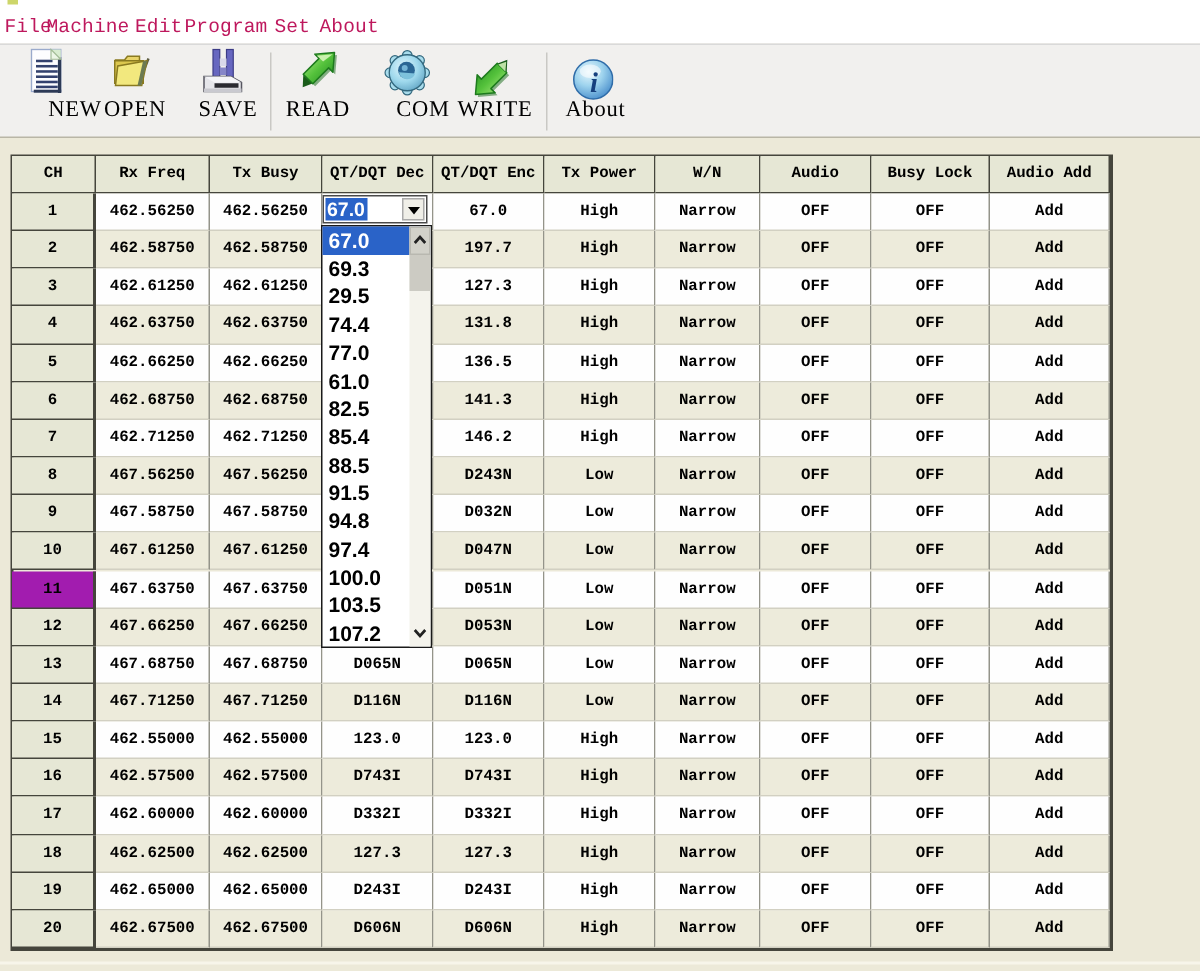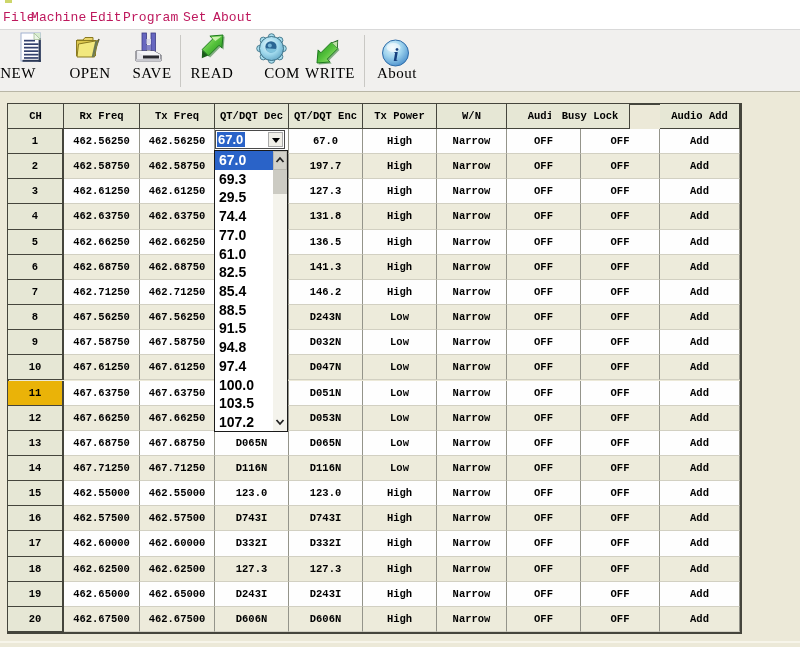--- a/index.html
+++ b/index.html
@@ -25,21 +25,21 @@
 <div class="abs" style="left:5px;top:0;width:7px;height:3px;background:#cdd66a;"></div>
 <div class="mi" style="left:3px;">File</div>
 <div class="mi" style="left:31px;">Machine</div>
 <div class="mi" style="left:90px;">Edit</div>
 <div class="mi" style="left:123px;">Program</div>
 <div class="mi" style="left:183px;">Set</div>
 <div class="mi" style="left:213px;">About</div>
 <div class="abs toolbar"></div>
 <div class="tsep" style="left:180px;"></div>
 <div class="tsep" style="left:364px;"></div>
-<div class="tlabel" style="left:18px;">NEW</div>
+<div class="tlabel" style="left:50px;">NEW</div>
 <div class="tlabel" style="left:90px;">OPEN</div>
 <div class="tlabel" style="left:152px;">SAVE</div>
 <div class="tlabel" style="left:212px;">READ</div>
 <div class="tlabel" style="left:282px;">COM</div>
 <div class="tlabel" style="left:330px;">WRITE</div>
 <div class="tlabel" style="left:397px;">About</div>
 <svg class="abs" style="left:19px;top:32px;" width="23" height="31" viewBox="0 0 23 31">
 <rect x="2" y="1" width="19.5" height="28" fill="#fdfdff" stroke="#9aaacc" stroke-width="0.9"></rect>
 <rect x="19.6" y="6" width="2.2" height="24" fill="#2d3a56"></rect>
 <rect x="3.5" y="27.8" width="18.3" height="2" fill="#2d3a56"></rect>
@@ -130,27 +130,27 @@
 <stop offset="1" stop-color="#3f86c8"></stop>
       </radialGradient>
     </defs>
 <circle cx="13.5" cy="14" r="13" fill="url(#ab)" stroke="#2f6ca8" stroke-width="1"></circle>
 <ellipse cx="11.5" cy="8.5" rx="7" ry="4.5" fill="#ffffff" opacity="0.55"></ellipse>
 <text x="14" y="22" font-family="Liberation Serif,serif" font-style="italic" font-weight="bold" font-size="19" fill="#16407e" text-anchor="middle">i</text>
 </svg>
 <div class="abs" style="left:7px;top:103px;width:735px;height:531.0px;border:2px solid #45453c;box-sizing:border-box;"></div>
 <div class="cell hd" style="left:8px;top:104px;width:56px;height:25.0px;line-height:25.0px;border-right:1.5px solid #45453c;border-bottom:1.5px solid #45453c;box-sizing:border-box;">CH</div>
 <div class="cell hd" style="left:64px;top:104px;width:76px;height:25.0px;line-height:25.0px;border-right:1.5px solid #45453c;border-bottom:1.5px solid #45453c;box-sizing:border-box;">Rx Freq</div>
-<div class="cell hd" style="left:140px;top:104px;width:75px;height:25.0px;line-height:25.0px;border-right:1.5px solid #45453c;border-bottom:1.5px solid #45453c;box-sizing:border-box;">Tx Freq</div>
+<div class="cell hd" style="left:140px;top:104px;width:75px;height:25.0px;line-height:25.0px;border-right:1.5px solid #45453c;border-bottom:1.5px solid #45453c;box-sizing:border-box;">Tx Busy</div>
 <div class="cell hd" style="left:215px;top:104px;width:74px;height:25.0px;line-height:25.0px;border-right:1.5px solid #45453c;border-bottom:1.5px solid #45453c;box-sizing:border-box;">QT/DQT Dec</div>
 <div class="cell hd" style="left:289px;top:104px;width:74px;height:25.0px;line-height:25.0px;border-right:1.5px solid #45453c;border-bottom:1.5px solid #45453c;box-sizing:border-box;">QT/DQT Enc</div>
 <div class="cell hd" style="left:363px;top:104px;width:74px;height:25.0px;line-height:25.0px;border-right:1.5px solid #45453c;border-bottom:1.5px solid #45453c;box-sizing:border-box;">Tx Power</div>
 <div class="cell hd" style="left:437px;top:104px;width:70px;height:25.0px;line-height:25.0px;border-right:1.5px solid #45453c;border-bottom:1.5px solid #45453c;box-sizing:border-box;">W/N</div>
 <div class="cell hd" style="left:507px;top:104px;width:74px;height:25.0px;line-height:25.0px;border-right:1.5px solid #45453c;border-bottom:1.5px solid #45453c;box-sizing:border-box;">Audio</div>
-<div class="cell hd" style="left:551px;top:104px;width:79px;height:25.0px;line-height:25.0px;border-right:1.5px solid #45453c;border-bottom:1.5px solid #45453c;box-sizing:border-box;">Busy Lock</div>
+<div class="cell hd" style="left:581px;top:104px;width:79px;height:25.0px;line-height:25.0px;border-right:1.5px solid #45453c;border-bottom:1.5px solid #45453c;box-sizing:border-box;">Busy Lock</div>
 <div class="cell hd" style="left:660px;top:104px;width:80px;height:25.0px;line-height:25.0px;border-right:1.5px solid #45453c;border-bottom:1.5px solid #45453c;box-sizing:border-box;">Audio Add</div>
 <div class="cell dt" style="left:8px;top:129.0px;width:56px;height:25.15px;line-height:25.15px;background:#e6e7d5;border-right:2px solid #45453c;border-bottom:1.5px solid #45453c;box-sizing:border-box;">1</div>
 <div class="cell dt" style="left:64px;top:129.0px;width:76px;height:25.15px;line-height:25.15px;background:#fefefe;border-right:1px solid #94948a;border-bottom:1px solid #d2d0c2;box-sizing:border-box;">462.56250</div>
 <div class="cell dt" style="left:140px;top:129.0px;width:75px;height:25.15px;line-height:25.15px;background:#fefefe;border-right:1px solid #94948a;border-bottom:1px solid #d2d0c2;box-sizing:border-box;">462.56250</div>
 <div class="cell dt" style="left:215px;top:129.0px;width:74px;height:25.15px;line-height:25.15px;background:#fefefe;border-right:1px solid #94948a;border-bottom:1px solid #d2d0c2;box-sizing:border-box;"></div>
 <div class="cell dt" style="left:289px;top:129.0px;width:74px;height:25.15px;line-height:25.15px;background:#fefefe;border-right:1px solid #94948a;border-bottom:1px solid #d2d0c2;box-sizing:border-box;">67.0</div>
 <div class="cell dt" style="left:363px;top:129.0px;width:74px;height:25.15px;line-height:25.15px;background:#fefefe;border-right:1px solid #94948a;border-bottom:1px solid #d2d0c2;box-sizing:border-box;">High</div>
 <div class="cell dt" style="left:437px;top:129.0px;width:70px;height:25.15px;line-height:25.15px;background:#fefefe;border-right:1px solid #94948a;border-bottom:1px solid #d2d0c2;box-sizing:border-box;">Narrow</div>
 <div class="cell dt" style="left:507px;top:129.0px;width:74px;height:25.15px;line-height:25.15px;background:#fefefe;border-right:1px solid #94948a;border-bottom:1px solid #d2d0c2;box-sizing:border-box;">OFF</div>
 <div class="cell dt" style="left:581px;top:129.0px;width:79px;height:25.15px;line-height:25.15px;background:#fefefe;border-right:1px solid #94948a;border-bottom:1px solid #d2d0c2;box-sizing:border-box;">OFF</div>
@@ -238,21 +238,21 @@
 <div class="cell dt" style="left:8px;top:355.35px;width:56px;height:25.15px;line-height:25.15px;background:#e6e7d5;border-right:2px solid #45453c;border-bottom:1.5px solid #45453c;box-sizing:border-box;">10</div>
 <div class="cell dt" style="left:64px;top:355.35px;width:76px;height:25.15px;line-height:25.15px;background:#edebdb;border-right:1px solid #94948a;border-bottom:1px solid #d2d0c2;box-sizing:border-box;">467.61250</div>
 <div class="cell dt" style="left:140px;top:355.35px;width:75px;height:25.15px;line-height:25.15px;background:#edebdb;border-right:1px solid #94948a;border-bottom:1px solid #d2d0c2;box-sizing:border-box;">467.61250</div>
 <div class="cell dt" style="left:215px;top:355.35px;width:74px;height:25.15px;line-height:25.15px;background:#edebdb;border-right:1px solid #94948a;border-bottom:1px solid #d2d0c2;box-sizing:border-box;"></div>
 <div class="cell dt" style="left:289px;top:355.35px;width:74px;height:25.15px;line-height:25.15px;background:#edebdb;border-right:1px solid #94948a;border-bottom:1px solid #d2d0c2;box-sizing:border-box;">D047N</div>
 <div class="cell dt" style="left:363px;top:355.35px;width:74px;height:25.15px;line-height:25.15px;background:#edebdb;border-right:1px solid #94948a;border-bottom:1px solid #d2d0c2;box-sizing:border-box;">Low</div>
 <div class="cell dt" style="left:437px;top:355.35px;width:70px;height:25.15px;line-height:25.15px;background:#edebdb;border-right:1px solid #94948a;border-bottom:1px solid #d2d0c2;box-sizing:border-box;">Narrow</div>
 <div class="cell dt" style="left:507px;top:355.35px;width:74px;height:25.15px;line-height:25.15px;background:#edebdb;border-right:1px solid #94948a;border-bottom:1px solid #d2d0c2;box-sizing:border-box;">OFF</div>
 <div class="cell dt" style="left:581px;top:355.35px;width:79px;height:25.15px;line-height:25.15px;background:#edebdb;border-right:1px solid #94948a;border-bottom:1px solid #d2d0c2;box-sizing:border-box;">OFF</div>
 <div class="cell dt" style="left:660px;top:355.35px;width:80px;height:25.15px;line-height:25.15px;background:#edebdb;border-right:1px solid #94948a;border-bottom:1px solid #d2d0c2;box-sizing:border-box;">Add</div>
-<div class="cell dt" style="left:8px;top:380.5px;width:56px;height:25.15px;line-height:25.15px;background:#eab308;border-right:2px solid #45453c;border-bottom:1.5px solid #45453c;box-sizing:border-box;">11</div>
+<div class="cell dt" style="left:8px;top:380.5px;width:56px;height:25.15px;line-height:25.15px;background:#a21caf;border-right:2px solid #45453c;border-bottom:1.5px solid #45453c;box-sizing:border-box;">11</div>
 <div class="cell dt" style="left:64px;top:380.5px;width:76px;height:25.15px;line-height:25.15px;background:#fefefe;border-right:1px solid #94948a;border-bottom:1px solid #d2d0c2;box-sizing:border-box;">467.63750</div>
 <div class="cell dt" style="left:140px;top:380.5px;width:75px;height:25.15px;line-height:25.15px;background:#fefefe;border-right:1px solid #94948a;border-bottom:1px solid #d2d0c2;box-sizing:border-box;">467.63750</div>
 <div class="cell dt" style="left:215px;top:380.5px;width:74px;height:25.15px;line-height:25.15px;background:#fefefe;border-right:1px solid #94948a;border-bottom:1px solid #d2d0c2;box-sizing:border-box;"></div>
 <div class="cell dt" style="left:289px;top:380.5px;width:74px;height:25.15px;line-height:25.15px;background:#fefefe;border-right:1px solid #94948a;border-bottom:1px solid #d2d0c2;box-sizing:border-box;">D051N</div>
 <div class="cell dt" style="left:363px;top:380.5px;width:74px;height:25.15px;line-height:25.15px;background:#fefefe;border-right:1px solid #94948a;border-bottom:1px solid #d2d0c2;box-sizing:border-box;">Low</div>
 <div class="cell dt" style="left:437px;top:380.5px;width:70px;height:25.15px;line-height:25.15px;background:#fefefe;border-right:1px solid #94948a;border-bottom:1px solid #d2d0c2;box-sizing:border-box;">Narrow</div>
 <div class="cell dt" style="left:507px;top:380.5px;width:74px;height:25.15px;line-height:25.15px;background:#fefefe;border-right:1px solid #94948a;border-bottom:1px solid #d2d0c2;box-sizing:border-box;">OFF</div>
 <div class="cell dt" style="left:581px;top:380.5px;width:79px;height:25.15px;line-height:25.15px;background:#fefefe;border-right:1px solid #94948a;border-bottom:1px solid #d2d0c2;box-sizing:border-box;">OFF</div>
 <div class="cell dt" style="left:660px;top:380.5px;width:80px;height:25.15px;line-height:25.15px;background:#fefefe;border-right:1px solid #94948a;border-bottom:1px solid #d2d0c2;box-sizing:border-box;">Add</div>
 <div class="cell dt" style="left:8px;top:405.65px;width:56px;height:25.15px;line-height:25.15px;background:#e6e7d5;border-right:2px solid #45453c;border-bottom:1.5px solid #45453c;box-sizing:border-box;">12</div>

